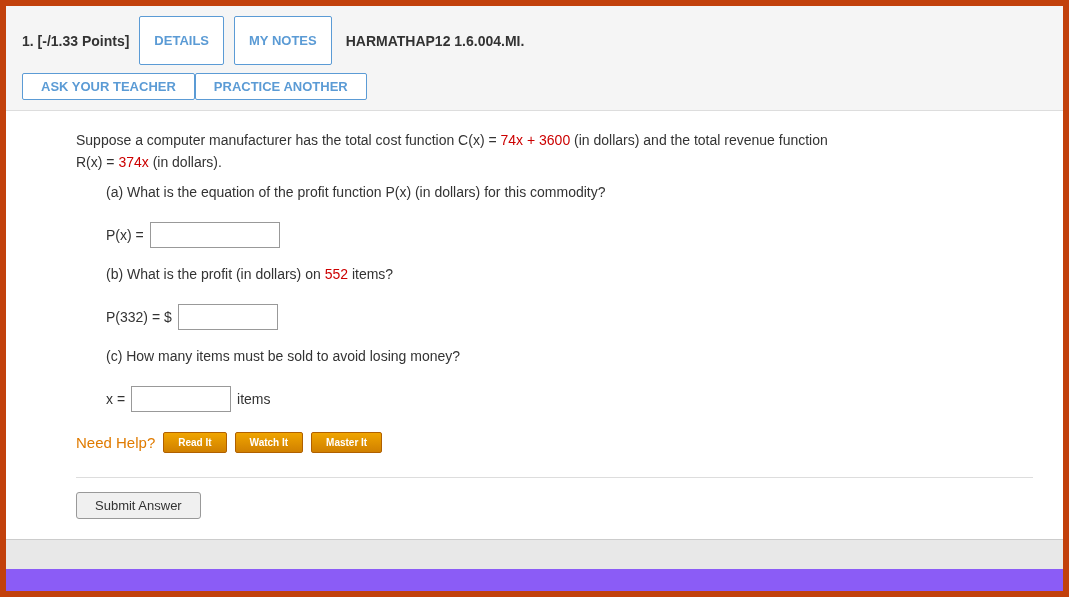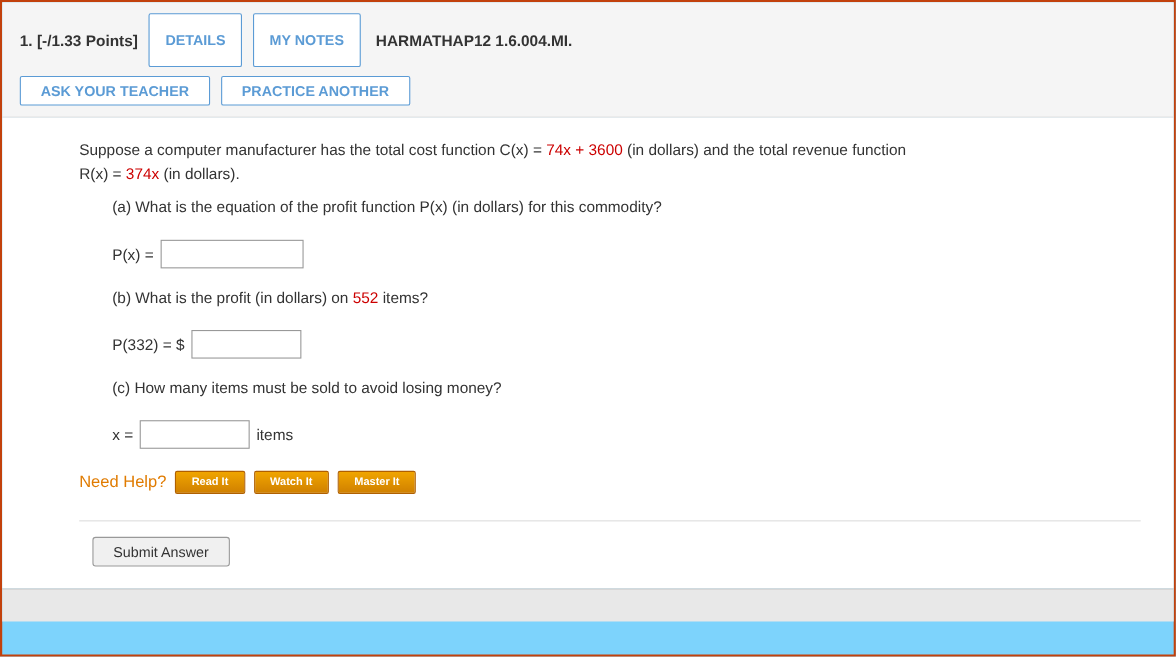--- a/index.html
+++ b/index.html
@@ -3,25 +3,25 @@
   <meta charset="utf-8">
   <style>
     * { box-sizing: border-box; margin: 0; padding: 0; }
     body {
       font-family: Arial, sans-serif;
       font-size: 14px;
       background: #f0f0f0;
       color: #333;
     }
     .page-wrapper {
-      background: #7dd3fc;
+      background: #8b5cf6;
       max-width: 1069px;
       min-height: 597px;
       margin: 0 auto;
-      border: 2px solid #c2410c;
+      border: 6px solid #c2410c;
     }
     .top-bar {
       background: #f5f5f5;
       border-bottom: 1px solid #ddd;
       padding: 10px 16px;
     }
     .top-row {
       display: flex;
       align-items: center;
       gap: 10px;
@@ -44,21 +44,21 @@
     }
     .course-code {
       font-weight: bold;
       font-size: 14px;
       color: #333;
       margin-left: 4px;
     }
     .bottom-row {
       display: flex;
       align-items: center;
-      gap: 10px;
+      gap: 0;
     }
     .btn-outline-dark {
       border: 1px solid #5b9bd5;
       background: #fff;
       color: #5b9bd5;
       padding: 5px 18px;
       font-size: 13px;
       font-weight: bold;
       cursor: pointer;
       border-radius: 2px;
@@ -133,21 +133,20 @@
       padding-top: 14px;
     }
     .btn-submit {
       border: 1px solid #999;
       background: #f0f0f0;
       color: #333;
       padding: 5px 18px;
       font-size: 13px;
       cursor: pointer;
       border-radius: 3px;
-      margin-left: 12px;
     }
     .bottom-gray {
       background: #e8e8e8;
       height: 30px;
       border-top: 1px solid #ccc;
     }
   </style>
 </head>
 <body>
 

